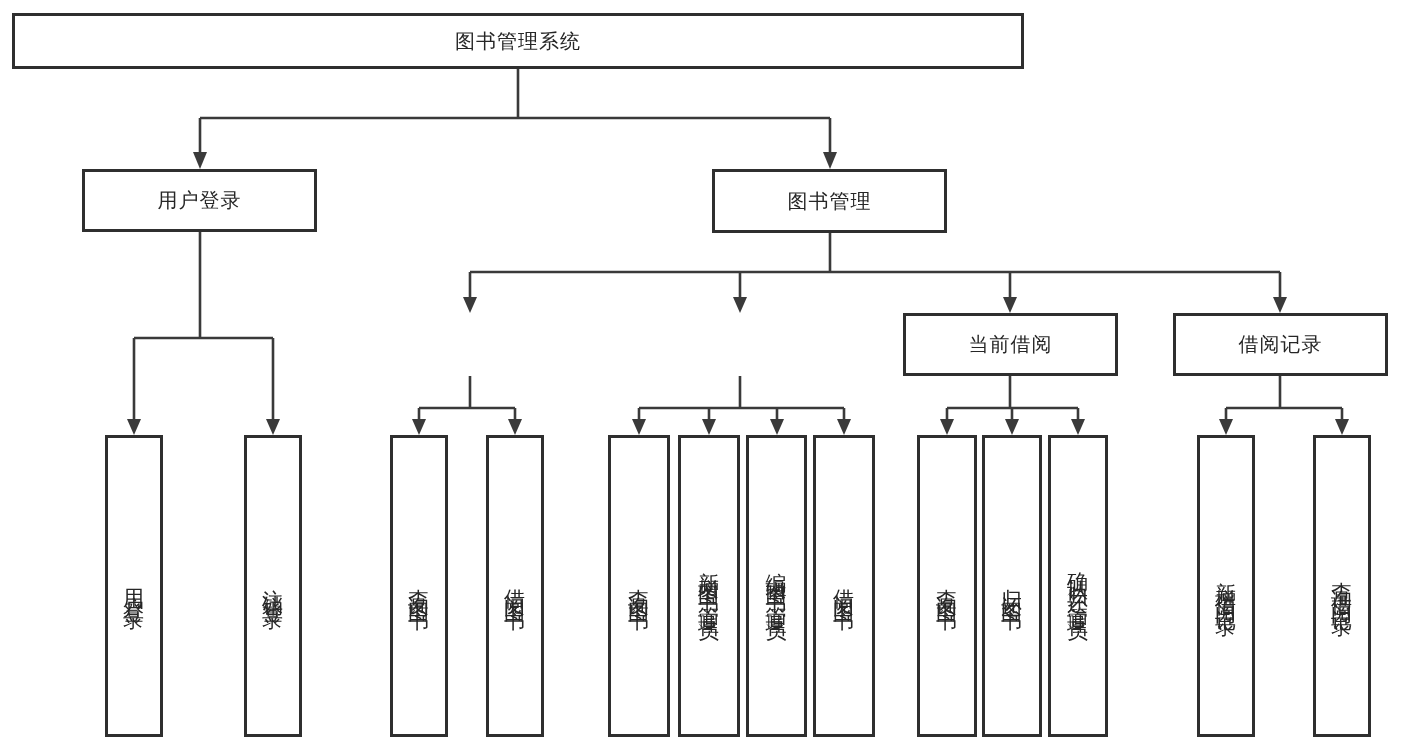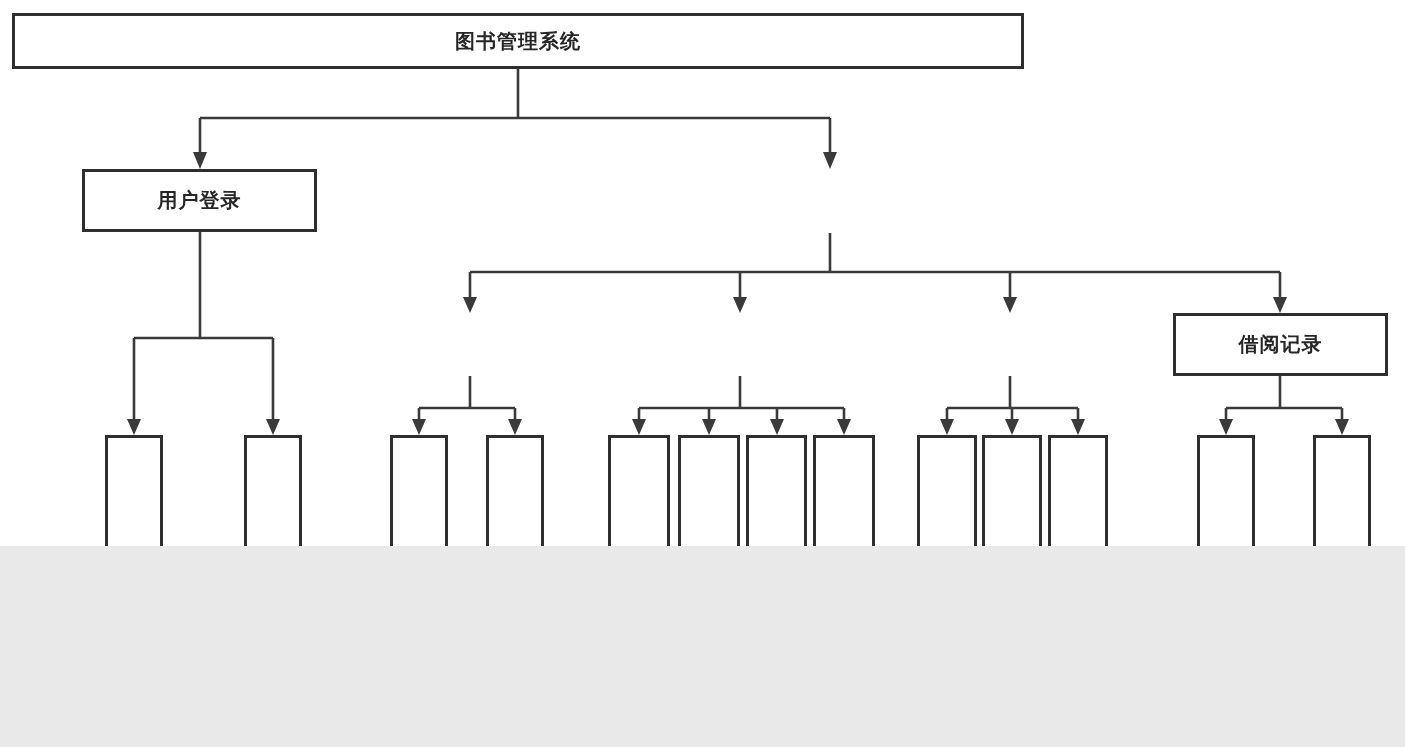--- a/index.html
+++ b/index.html
@@ -6,24 +6,23 @@
     --line:#3a3a3a; --border:#2f2f2f; --fill:#ffffff;
     --text:#262626; --background:#ffffff; --watermark:#a9a5a5;
   }
   html,body{margin:0;padding:0;}
   body{
     font-family:"Liberation Sans","DejaVu Sans",sans-serif;
     background:#e9e9e9;
   }
   .stage{
     position:relative;
-    width:1405px;height:546px;
+    width:1405px;height:747px;
     background:var(--background);
     overflow:hidden;
-    font-weight:bold;
   }
   .connectors{
     position:absolute;left:0;top:0;width:1405px;height:747px;
   }
   .connectors path{stroke:var(--line);stroke-width:2.6;fill:none;}
   .connectors polygon{fill:var(--line);stroke:none;}
   .box{
     position:absolute;
     box-sizing:border-box;
     background:var(--fill);
@@ -102,21 +101,23 @@
     <g>
       <path d="M1280 376 V408 M1226 408 H1342 M1226 408 V421 M1342 408 V421"></path>
       <polygon points="1219,419 1233,419 1226,435"></polygon>
       <polygon points="1335,419 1349,419 1342,435"></polygon>
     </g>
   </svg>
 
   <div class="box" style="left:12px;top:13px;width:1012px;height:56px">图书管理系统</div>
 
   <div class="box" style="left:82px;top:169px;width:235px;height:63px">用户登录</div>
+  <div class="box" style="left:712px;top:169px;width:235px;height:64px">图书管理</div>
 
+  <div class="box" style="left:903px;top:313px;width:215px;height:63px">当前借阅</div>
   <div class="box" style="left:1173px;top:313px;width:215px;height:63px">借阅记录</div>
 
   <div class="box leaf" style="left:105px;top:435px;width:58px;height:302px">用户登录</div>
   <div class="box leaf" style="left:244px;top:435px;width:58px;height:302px">注销登录</div>
 
   <div class="box leaf" style="left:390px;top:435px;width:58px;height:302px">查询图书</div>
   <div class="box leaf" style="left:486px;top:435px;width:58px;height:302px">借阅图书</div>
 
   <div class="box leaf" style="left:608px;top:435px;width:62px;height:302px">查询图书</div>
   <div class="box leaf" style="left:678px;top:435px;width:62px;height:302px">新增图书（管理员）</div>

